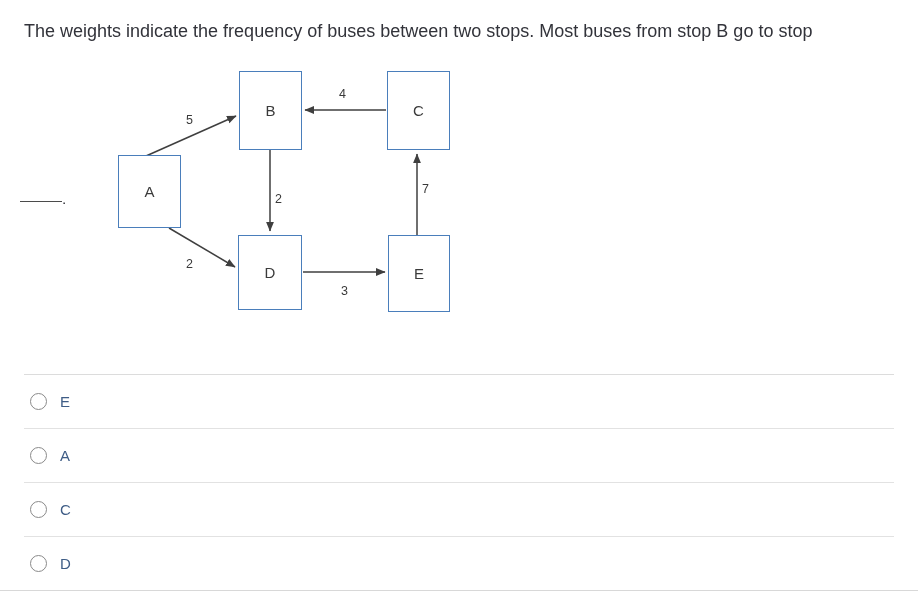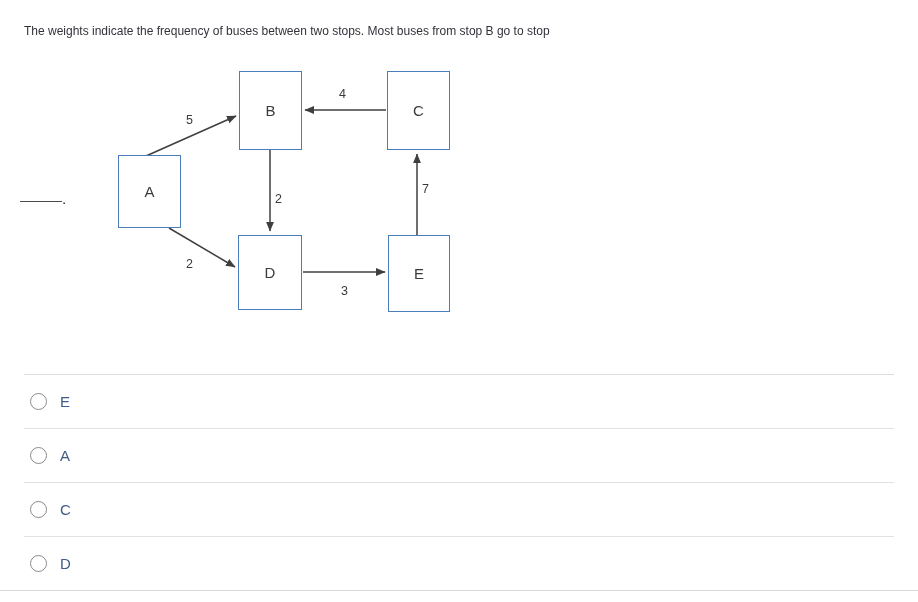--- a/index.html
+++ b/index.html
@@ -16,21 +16,21 @@
     color: #2a2a2a;
     -webkit-font-smoothing: antialiased;
   }
 
   
   #question-text {
     position: absolute;
     left: 24px;
     top: 20px;
     width: 870px;
-    font-size: 12px;
+    font-size: 18px;
     line-height: 22px;
     color: #32333a;
     white-space: nowrap;
   }
 
   
   #blank-line {
     position: absolute;
     left: 20px;
     top: 190px;

